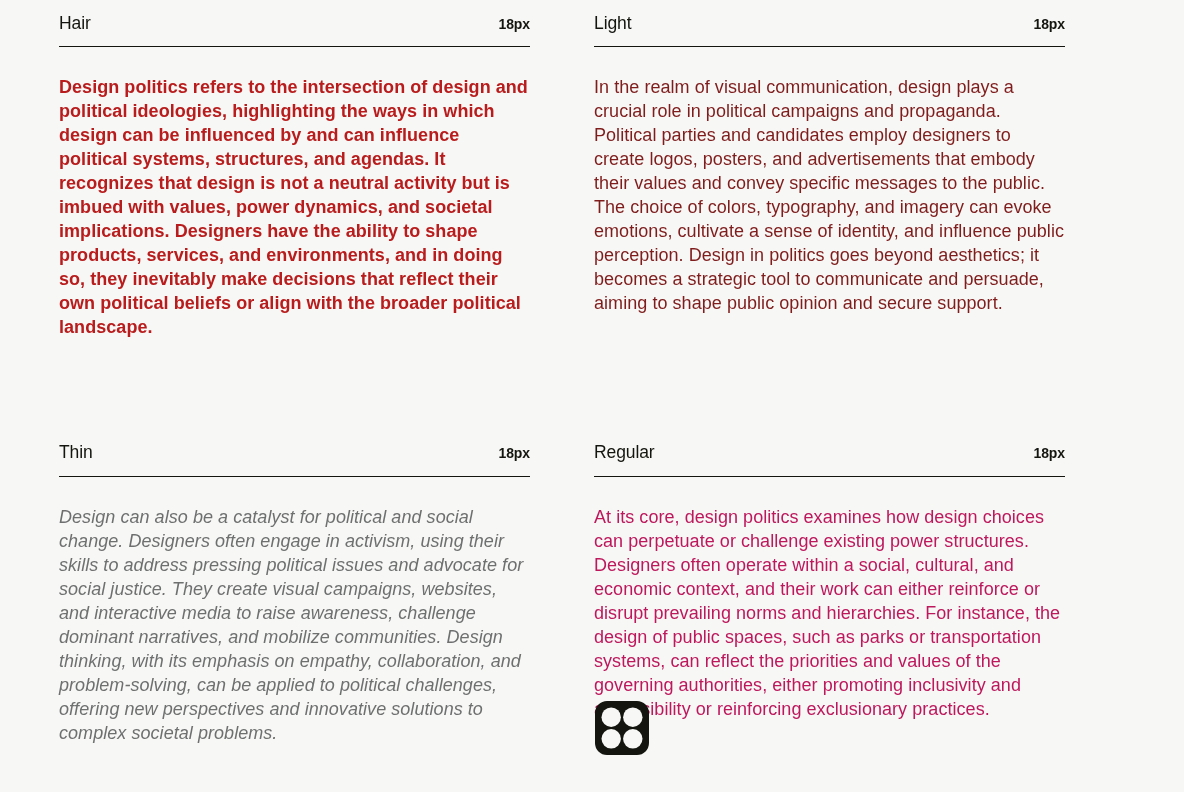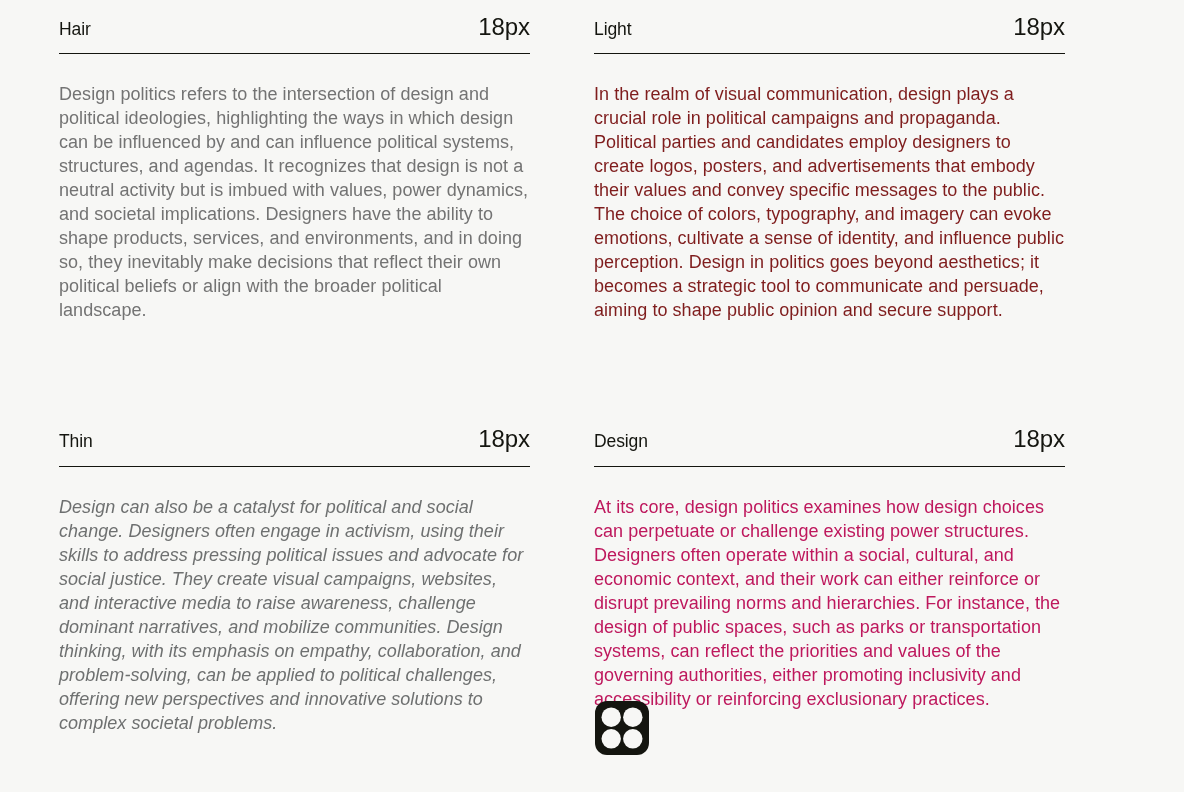--- a/index.html
+++ b/index.html
@@ -51,39 +51,39 @@
 
   .spec-name {
     font-size: 17.5px;
     font-weight: 500;
     color: #14150f;
     letter-spacing: -0.1px;
     line-height: 1.1;
   }
 
   .spec-size {
-    font-size: 24px;
-    font-weight: 400;
+    font-size: 14px;
+    font-weight: 700;
     color: #14150f;
     letter-spacing: -0.1px;
     line-height: 1.1;
   }
 
   .spec-body {
     margin-top: 28px;
     font-size: 18px;
     line-height: 24px;
     letter-spacing: 0.05px;
     white-space: normal;
   }
 
   
   .w-hair {
-    font-weight: 400;
-    color: #737373;
+    font-weight: 700;
+    color: #b91c1c;
   }
   .w-thin {
     font-weight: 300;
     color: #6e7070;
     font-style: italic;
   }
   .w-light {
     font-weight: 400;
     color: #7f1d1d;
   }
@@ -127,21 +127,21 @@
     <section class="specimen row2">
       <div class="spec-head">
         <span class="spec-name">Thin</span>
         <span class="spec-size">18px</span>
       </div>
       <p class="spec-body w-thin">Design can also be a catalyst for political and social change. Designers often engage in activism, using their skills to address pressing political issues and advocate for social justice. They create visual campaigns, websites, and interactive media to raise awareness, challenge dominant narratives, and mobilize communities. Design thinking, with its emphasis on empathy, collaboration, and problem-solving, can be applied to political challenges, offering new perspectives and innovative solutions to complex societal problems.</p>
     </section>
 
     <section class="specimen row2">
       <div class="spec-head">
-        <span class="spec-name">Design</span>
+        <span class="spec-name">Regular</span>
         <span class="spec-size">18px</span>
       </div>
       <p class="spec-body w-regular">At its core, design politics examines how design choices can perpetuate or challenge existing power structures. Designers often operate within a social, cultural, and economic context, and their work can either reinforce or disrupt prevailing norms and hierarchies. For instance, the design of public spaces, such as parks or transportation systems, can reflect the priorities and values of the governing authorities, either promoting inclusivity and accessibility or reinforcing exclusionary practices.</p>
     </section>
 
   </div>
 
   <div class="logo">
     <svg viewBox="0 0 54 54" xmlns="http://www.w3.org/2000/svg" aria-hidden="true">
       <path d="M12 0 H42 A12 12 0 0 1 54 12 V42 A12 12 0 0 1 42 54 H12 A12 12 0 0 1 0 42 V12 A12 12 0 0 1 12 0 Z" fill="#14150f"></path>

